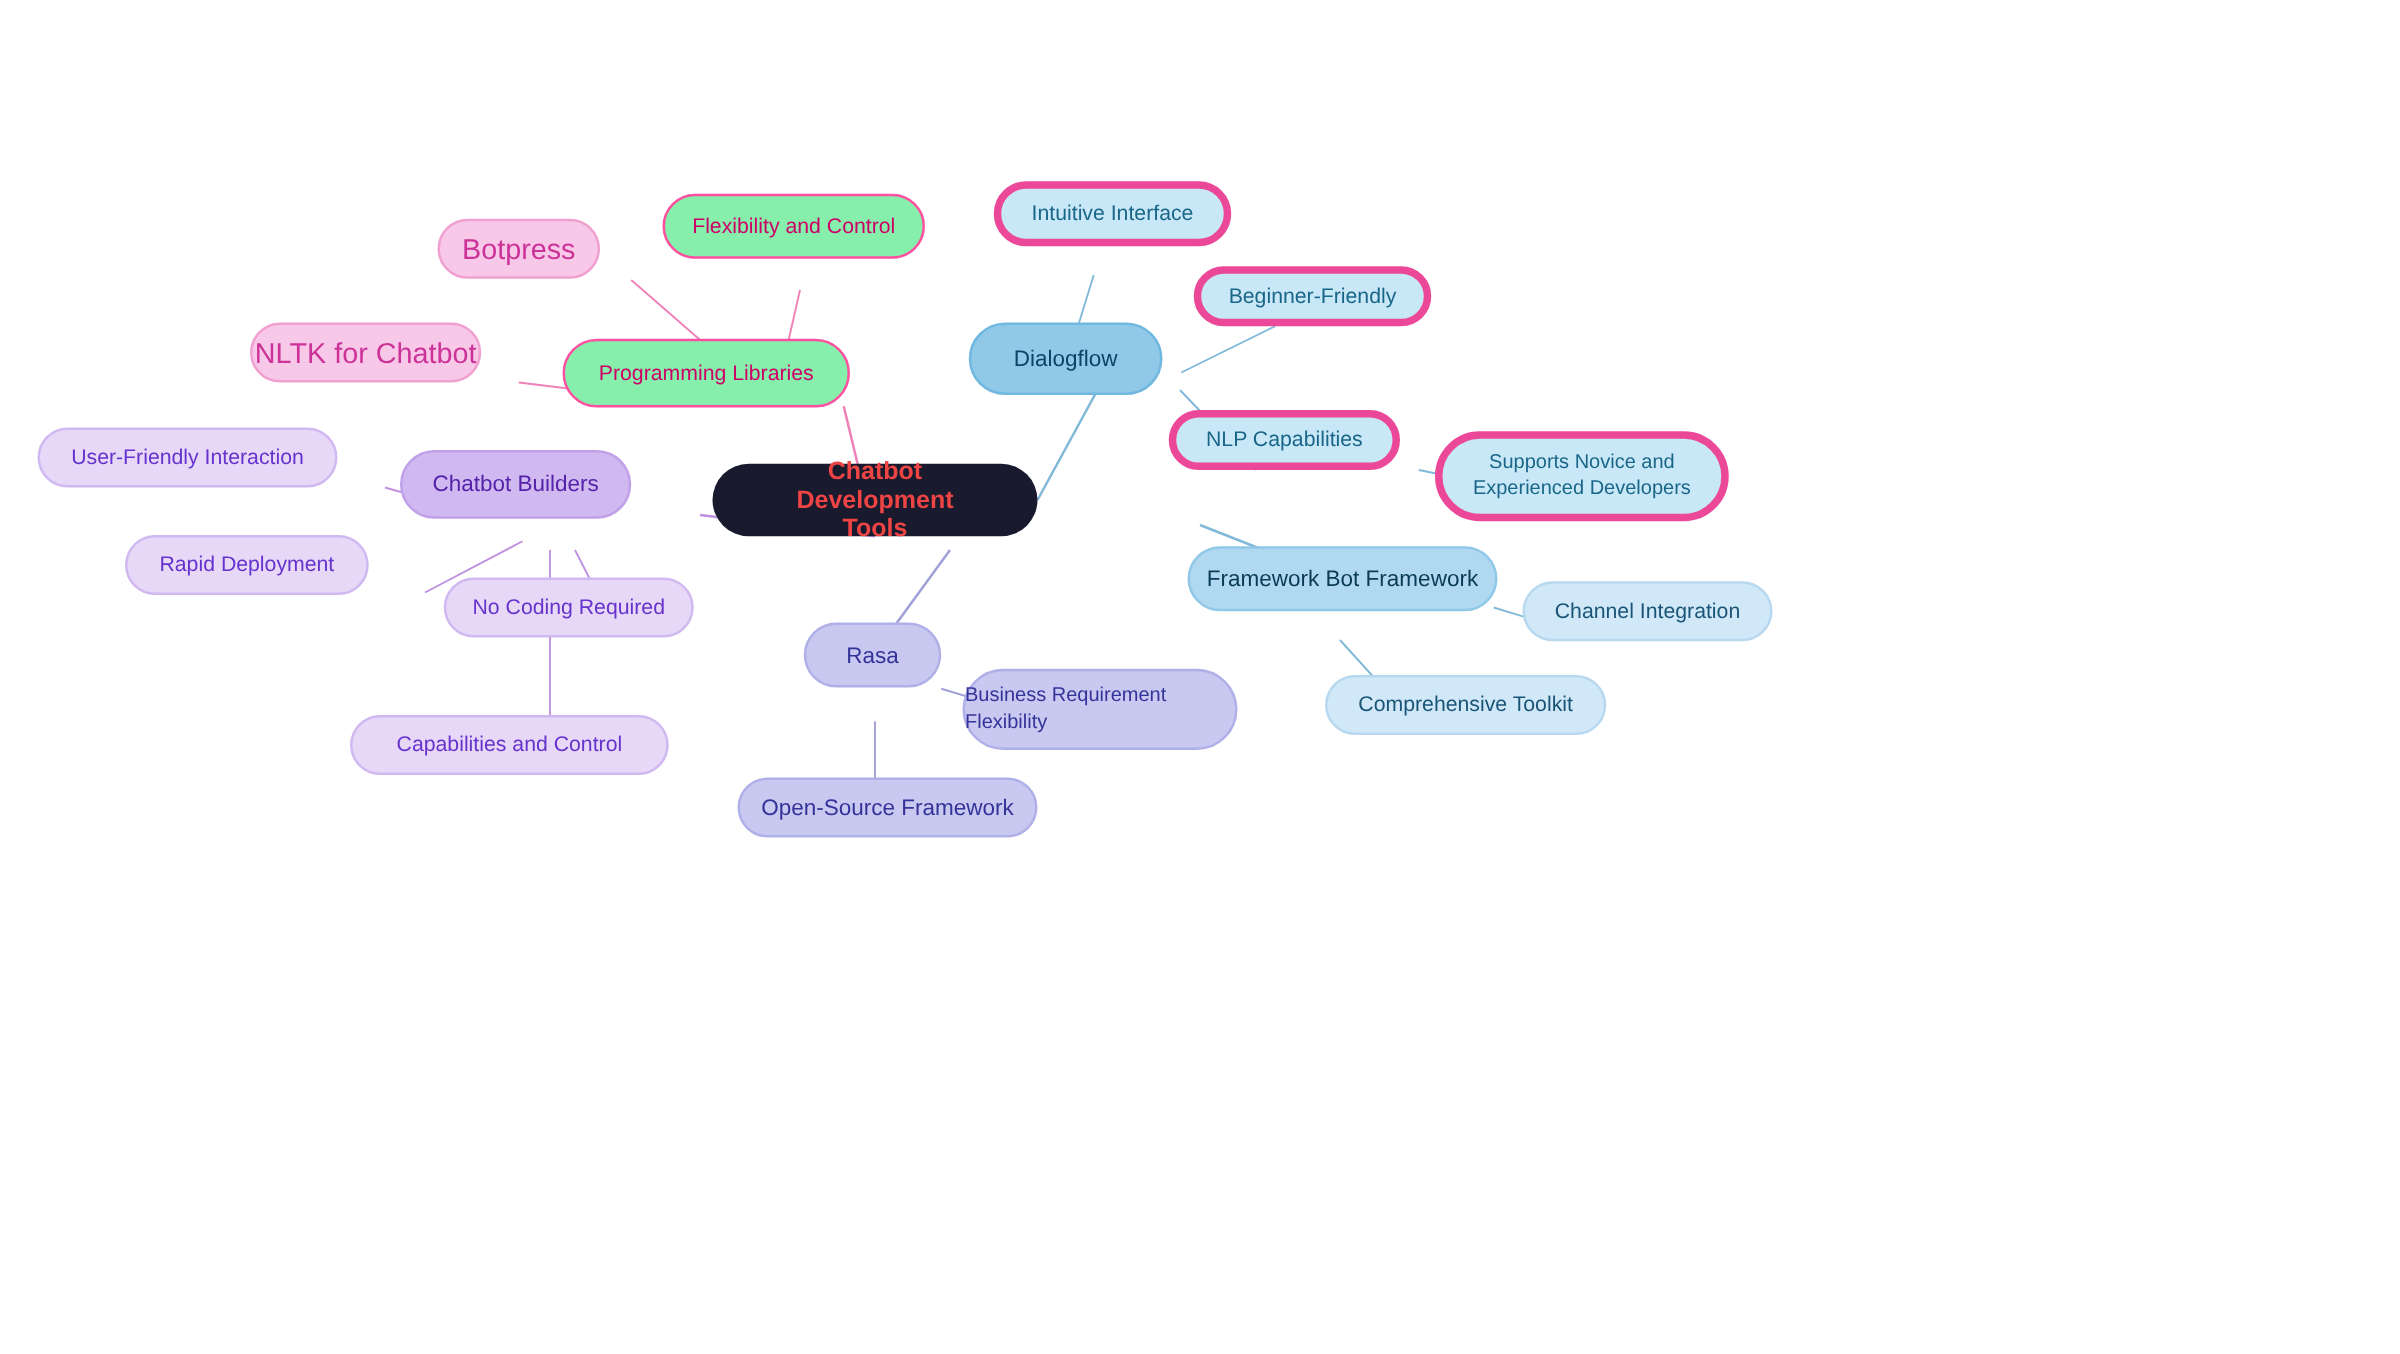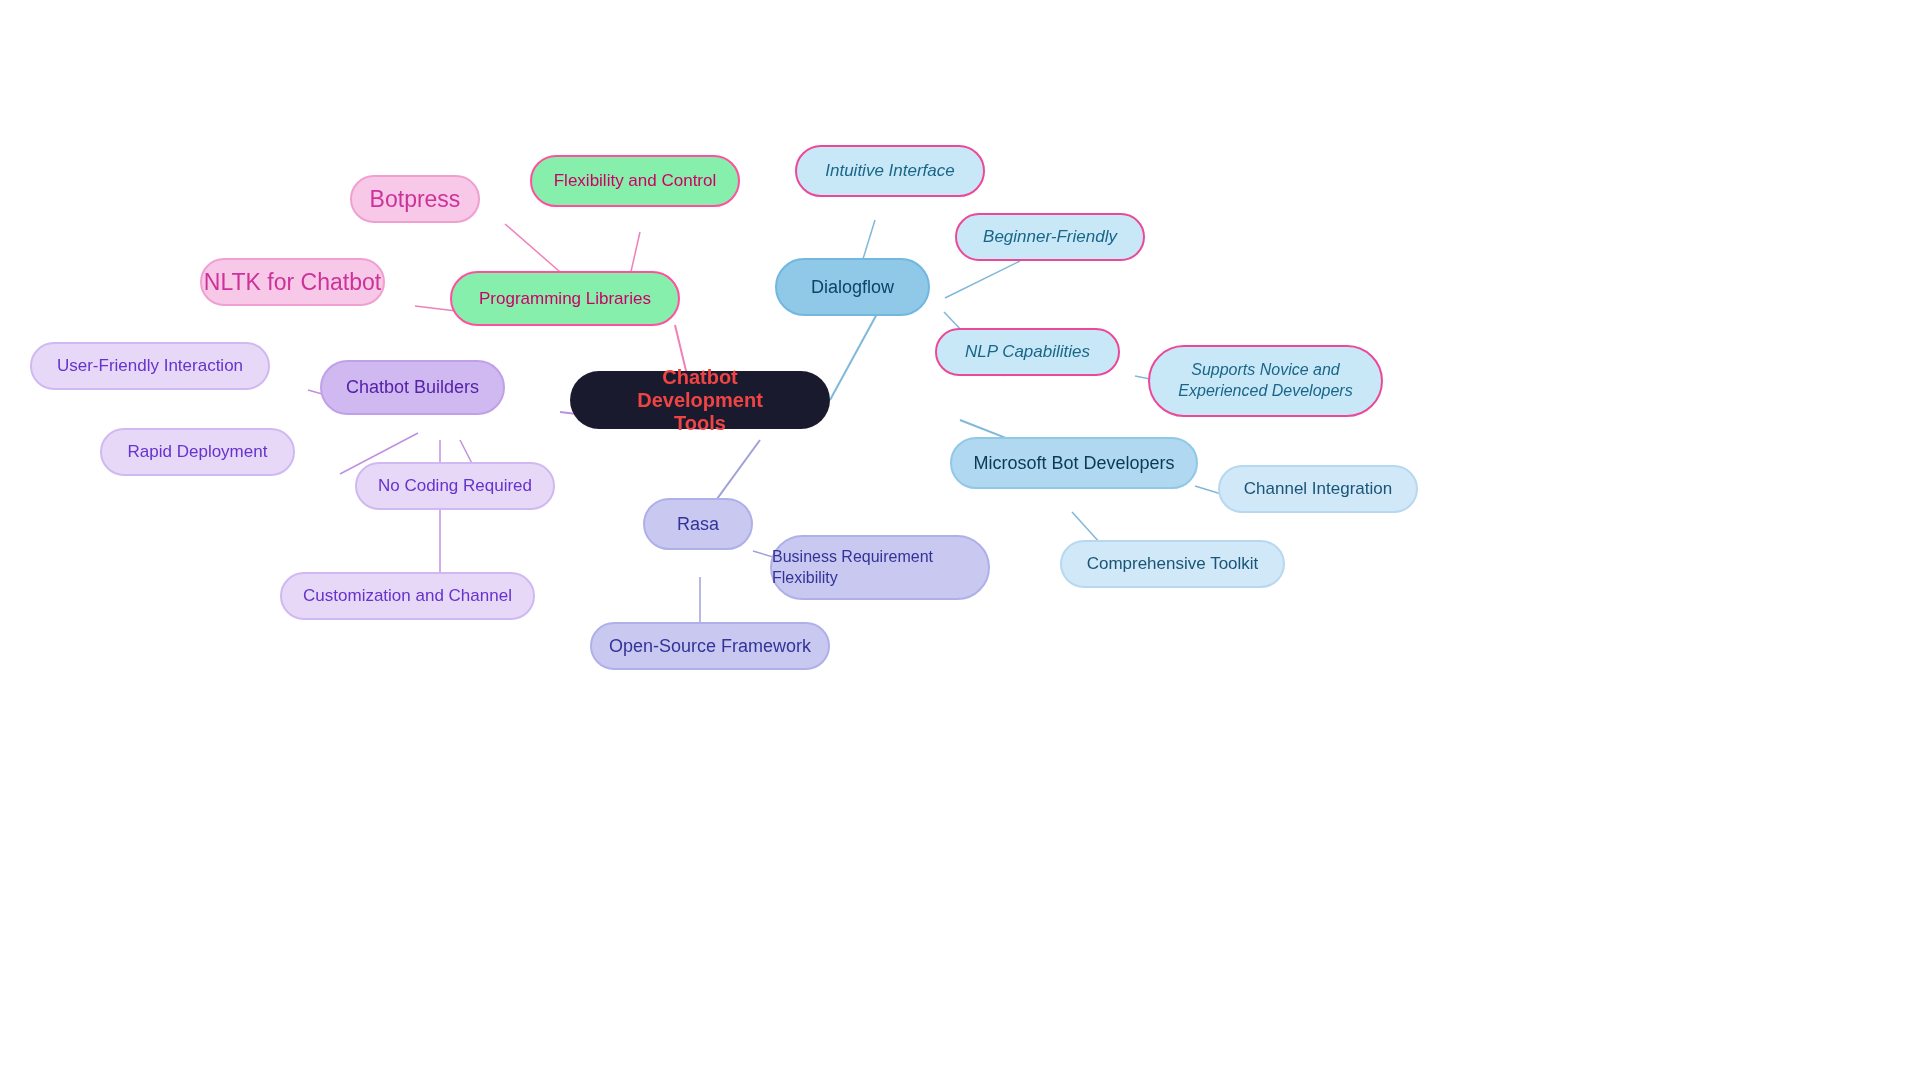--- a/index.html
+++ b/index.html
@@ -63,22 +63,21 @@
       background: #d0b8f0;
       color: #5522aa;
       font-size: 18px;
       border: 2px solid #c0a0e8;
     }
     
     .node-blue-light {
       background: #c8e8f8;
       color: #1a6688;
       font-size: 17px;
-      border: 2px solid #ec4899;
-      font-style: italic;
+      border: 6px solid #ec4899;
     }
     .node-blue-mid {
       background: #90c8e8;
       color: #0a4466;
       font-size: 18px;
       border: 2px solid #70b8e0;
       text-align: center;
     }
     
     .node-rasa {
@@ -158,21 +157,21 @@
 <div class="node node-pink" style="left: 200px; top: 258px; width: 185px; height: 48px;">NLTK for Chatbot</div>
 
 <div class="node node-purple-mid" style="left: 320px; top: 360px; width: 185px; height: 55px;">Chatbot Builders</div>
 
 <div class="node node-purple" style="left: 30px; top: 342px; width: 240px; height: 48px;">User-Friendly Interaction</div>
 
 <div class="node node-purple" style="left: 100px; top: 428px; width: 195px; height: 48px;">Rapid Deployment</div>
 
 <div class="node node-purple" style="left: 355px; top: 462px; width: 200px; height: 48px;">No Coding Required</div>
 
-<div class="node node-purple" style="left: 280px; top: 572px; width: 255px; height: 48px;">Customization and Channel</div>
+<div class="node node-purple" style="left: 280px; top: 572px; width: 255px; height: 48px;">Capabilities and Control</div>
 
 <div class="node node-blue-mid" style="left: 775px; top: 258px; width: 155px; height: 58px;">Dialogflow</div>
 
 <div class="node node-blue-light" style="left: 795px; top: 145px; width: 190px; height: 52px;">Intuitive Interface</div>
 
 <div class="node node-blue-light" style="left: 955px; top: 213px; width: 190px; height: 48px;">Beginner-Friendly</div>
 
 <div class="node node-blue-light" style="left: 935px; top: 328px; width: 185px; height: 48px;">NLP Capabilities</div>
 
 <div class="node node-blue-light" style="left: 1148px; top: 345px; width: 235px; height: 72px; font-size:16px; text-align:center; line-height: 1.3;">
@@ -180,17 +179,17 @@
 </div>
 
 <div class="node node-rasa" style="left: 643px; top: 498px; width: 110px; height: 52px;">Rasa</div>
 
 <div class="node node-rasa" style="left: 770px; top: 535px; width: 220px; height: 65px; font-size:16px; line-height:1.3; text-align:left;">
   <span>Business Requirement Flexibility</span>
 </div>
 
 <div class="node node-rasa" style="left: 590px; top: 622px; width: 240px; height: 48px;">Open-Source Framework</div>
 
-<div class="node node-ms-mid" style="left: 950px; top: 437px; width: 248px; height: 52px;">Microsoft Bot Developers</div>
+<div class="node node-ms-mid" style="left: 950px; top: 437px; width: 248px; height: 52px;">Framework Bot Framework</div>
 
 <div class="node node-ms" style="left: 1218px; top: 465px; width: 200px; height: 48px;">Channel Integration</div>
 
 <div class="node node-ms" style="left: 1060px; top: 540px; width: 225px; height: 48px;">Comprehensive Toolkit</div>
 
 </body></html>

